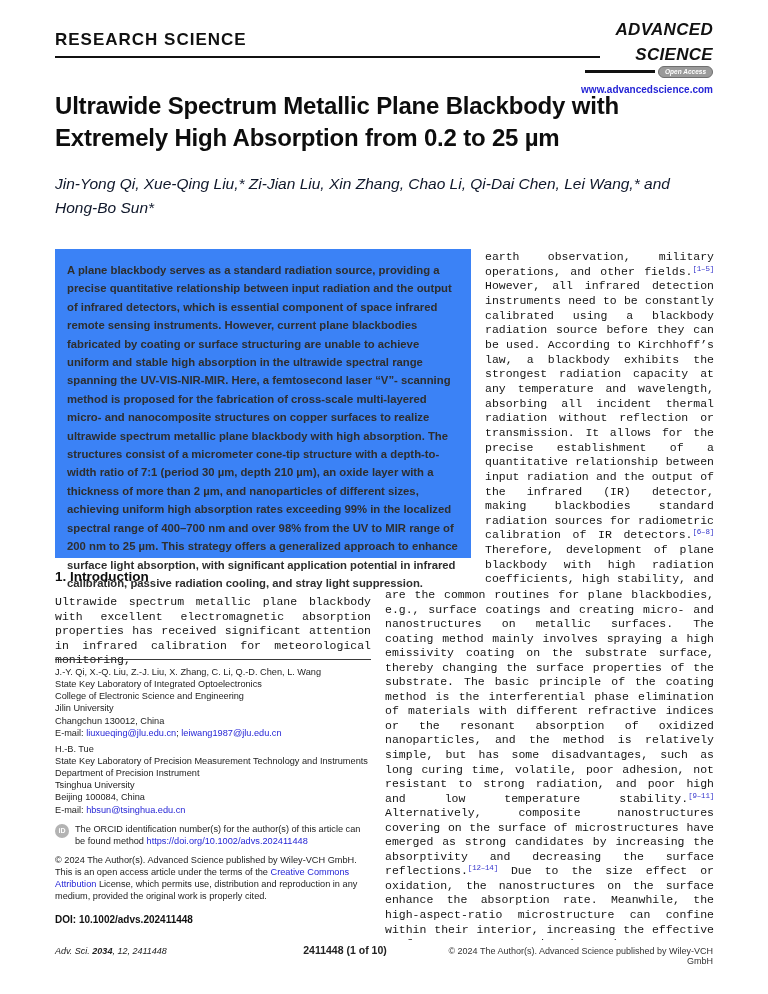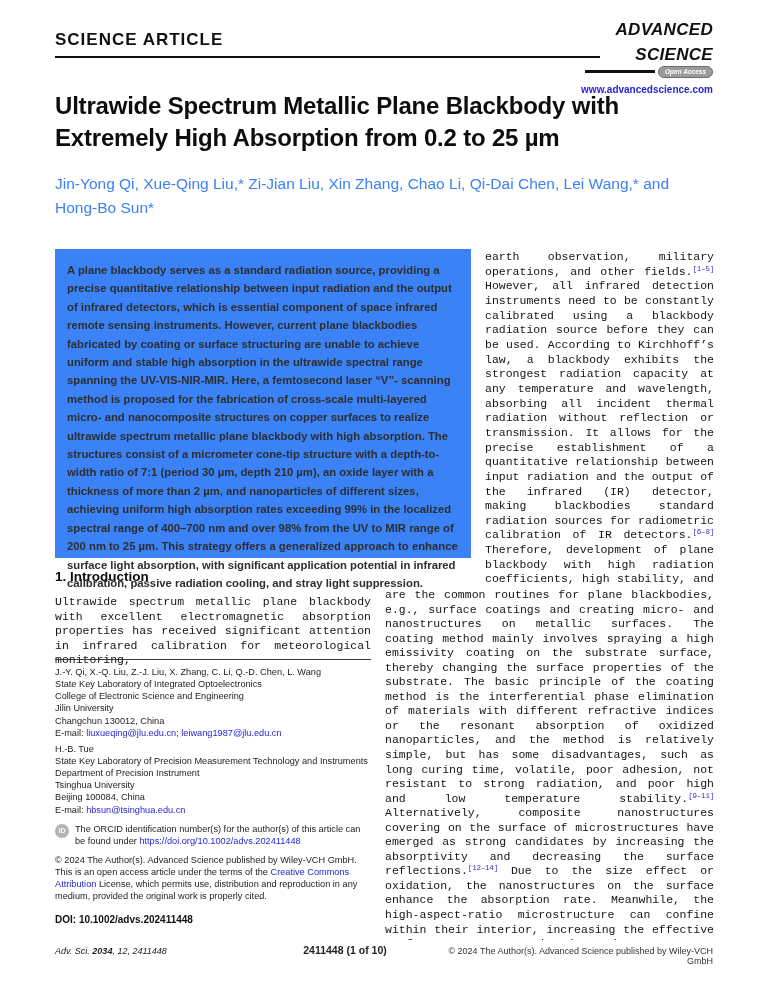--- a/index.html
+++ b/index.html
@@ -23,21 +23,21 @@
     color:#fff;font-size:6.5px;font-weight:bold;padding:1px 6px;line-height:1.2;font-style:italic;
   }
   .website{margin-top:6px;font-size:10px;font-weight:bold;color:#1d1dd8;}
   
   .title{
     position:absolute;left:55px;top:90px;width:610px;
     font-size:24px;font-weight:bold;line-height:1.33;letter-spacing:-.2px;color:#0d0d0d;
   }
   .authors{
     position:absolute;left:55px;top:172px;width:630px;
-    font-size:15.5px;line-height:1.55;color:#3b82f6;
+    font-size:15.5px;font-style:italic;line-height:1.55;color:#0f172a;
   }
   
   .abstract-box{
     position:absolute;left:55px;top:249px;width:392px;height:285px;
     background:#3b82f6;padding:12px;
   }
   .abstract-text{
     font-size:11.3px;font-weight:bold;line-height:1.63;color:#2e2e2e;text-align:left;
   }
   
@@ -70,21 +70,21 @@
   .footer-left .it{font-style:italic;}
   .footer-left .yr{font-weight:bold;font-style:italic;}
   .footer-center{flex:0 0 180px;font-size:10.5px;font-weight:bold;text-align:center;}
   .footer-right{flex:1;text-align:right;color:#333;}
 </style>
 </head>
 <body>
 
 <div class="page">
 
-  <div class="kicker">SCIENCE ARTICLE</div>
+  <div class="kicker">RESEARCH SCIENCE</div>
   <div class="header-rule"></div>
 
   <div class="logo">
     <div class="logo-line">ADVANCED</div>
     <div class="logo-line">SCIENCE</div>
     <div class="logo-bar-row">
       <div class="logo-bar"></div>
       <span class="oa-badge">Open Access</span>
     </div>
     <div class="website link">www.advancedscience.com</div>
@@ -117,21 +117,21 @@
     <div class="fn fn-block">
       <div>H.-B. Tue</div>
       <div class="prelines">State Key Laboratory of Precision Measurement Technology and Instruments
 Department of Precision Instrument
 Tsinghua University
 Beijing 100084, China</div>
       <div><span>E-mail: </span><span class="link">hbsun@tsinghua.edu.cn</span></div>
     </div>
     <div class="orcid-row fn">
       <div class="orcid-icon">iD</div>
-      <div><span>The ORCID identification number(s) for the author(s) of this article can be found under </span><span class="link">https://doi.org/10.1002/advs.202411448</span></div>
+      <div><span>The ORCID identification number(s) for the author(s) of this article can be found method </span><span class="link">https://doi.org/10.1002/advs.202411448</span></div>
     </div>
     <div class="fn copyright-para"><span>© 2024 The Author(s). Advanced Science published by Wiley-VCH GmbH. This is an open access article under the terms of the </span><span class="link">Creative Commons Attribution</span><span> License, which permits use, distribution and reproduction in any medium, provided the original work is properly cited.</span></div>
     <div class="doi">DOI: 10.1002/advs.202411448</div>
   </div>
 
   <div class="wide-col serif">
     <span>are the common routines for plane blackbodies, e.g., surface coatings and creating micro- and nanostructures on metallic surfaces. The coating method mainly involves spraying a high emissivity coating on the substrate surface, thereby changing the surface properties of the substrate. The basic principle of the coating method is the interferential phase elimination of materials with different refractive indices or the resonant absorption of oxidized nanoparticles, and the method is relatively simple, but has some disadvantages, such as long curing time, volatile, poor adhesion, not resistant to strong radiation, and poor high and low temperature stability.</span><span class="ref">[9–11]</span><span> Alternatively, composite nanostructures covering on the surface of microstructures have emerged as strong candidates by increasing the absorptivity and decreasing the surface reflections.</span><span class="ref">[12–14]</span><span> Due to the size effect or oxidation, the nanostructures on the surface enhance the absorption rate. Meanwhile, the high-aspect-ratio microstructure can confine within their interior, increasing the effective surface area or enhancing the resonance, collectively reducing light reflections. The higher the aspect ratio, the stronger the light-trapping capability. It was virtually impossible for any technology to fabricate such a complex structure over a large area till the discovery of femtosecond laser-induced micro-nanostructures. Examples include micro- and nanofabrication techniques such as photolithography and nanoimprinting, which can easily create</span>
   </div>
 
   <div class="footer">

